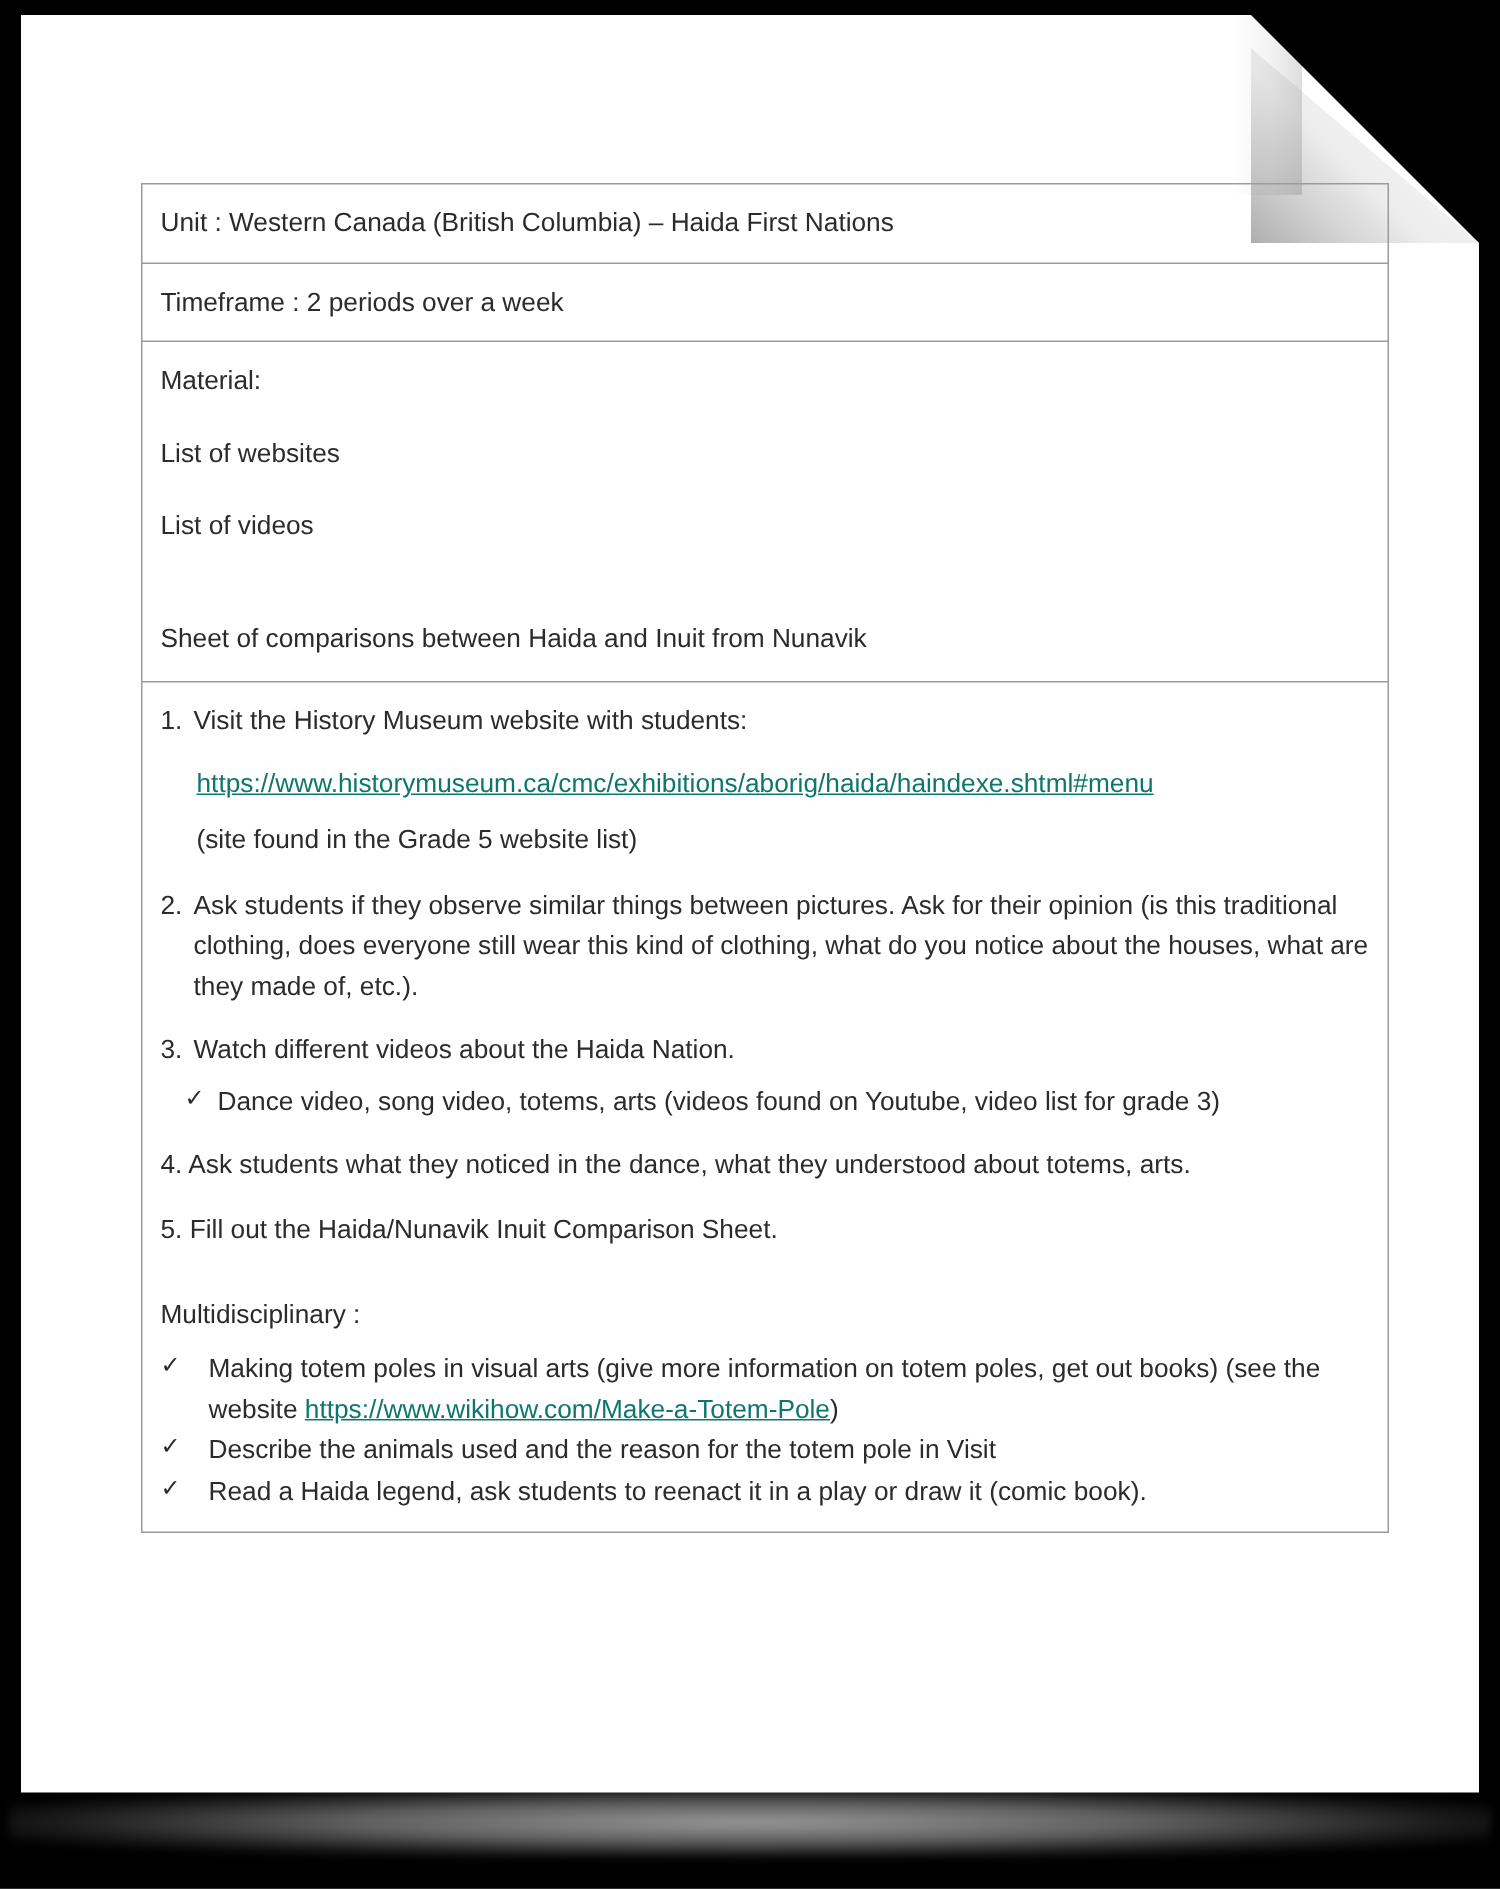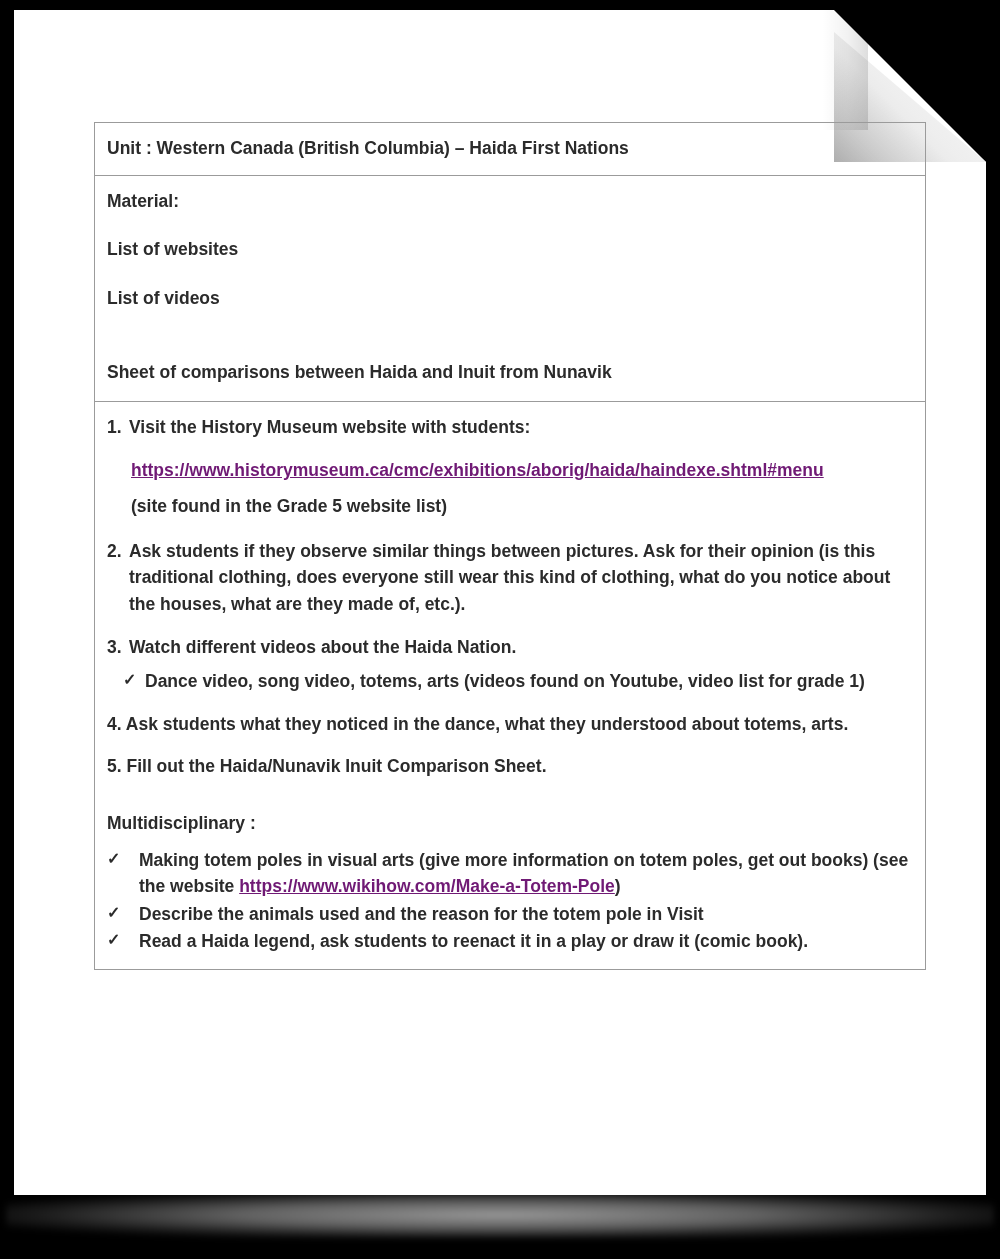--- a/index.html
+++ b/index.html
@@ -93,21 +93,20 @@
   }
 
   
   #doc-table {
     position: absolute;
     left: 80px;
     top: 112px;
     width: 832px;
     border-collapse: collapse;
     table-layout: fixed;
-    font-weight: bold;
   }
   #doc-table td {
     border: 1px solid #9b9b9b;
     padding: 12px 12px 13px 12px;
     vertical-align: top;
     color: #2b2b2b;
     font-size: 17.5px;
     line-height: 1.52;
   }
 
@@ -156,21 +155,21 @@
   .nested-check {
     margin: 8px 0 0 16px;
     padding: 0;
     list-style: none;
   }
   .nested-check li { display: flex; }
   .nested-check li .mark { flex: 0 0 auto; width: 22px; font-size: 16px; }
   .nested-check li .body { flex: 1 1 auto; }
 
   a.doclink, .doclink {
-    color: #701a75;
+    color: #0f766e;
     text-decoration: underline;
   }
   .url-row {
     margin: 10px 0 10px 24px;
   }
   .note-row {
     margin: 10px 0 0 24px;
   }
 
   .spacer { height: 30px; }
@@ -194,20 +193,25 @@
       <tbody>
 
         <tr>
           <td>
             <div class="row-line">Unit : Western Canada (British Columbia) – Haida First Nations</div>
           </td>
         </tr>
 
 
 
+        <tr>
+          <td>
+            <div class="row-line">Timeframe : 2 periods over a week</div>
+          </td>
+        </tr>
 
         <tr>
           <td>
             <div class="material-line">Material:</div>
             <div class="material-line">List of websites</div>
             <div class="material-line">List of videos</div>
             <div class="material-line last">Sheet of comparisons between Haida and Inuit from Nunavik</div>
           </td>
         </tr>
 
@@ -228,21 +232,21 @@
               <span class="txt">Ask students if they observe similar things between pictures. Ask for their opinion (is this traditional clothing, does everyone still wear this kind of clothing, what do you notice about the houses, what are they made of, etc.).</span>
             </div>
 
             <div class="step" style="margin-bottom:2px;">
               <span class="num">3.</span>
               <span class="txt">Watch different videos about the Haida Nation.</span>
             </div>
             <ul class="nested-check" style="margin-bottom:16px;">
               <li>
                 <span class="mark">✓</span>
-                <span class="body">Dance video, song video, totems, arts (videos found on Youtube, video list for grade 1)</span>
+                <span class="body">Dance video, song video, totems, arts (videos found on Youtube, video list for grade 3)</span>
               </li>
             </ul>
 
             <div class="step-flat">
               <span>4.</span>
               <span>Ask students what they noticed in the dance, what they understood about totems, arts.</span>
             </div>
 
             <div class="step-flat last">
               <span>5.</span>

